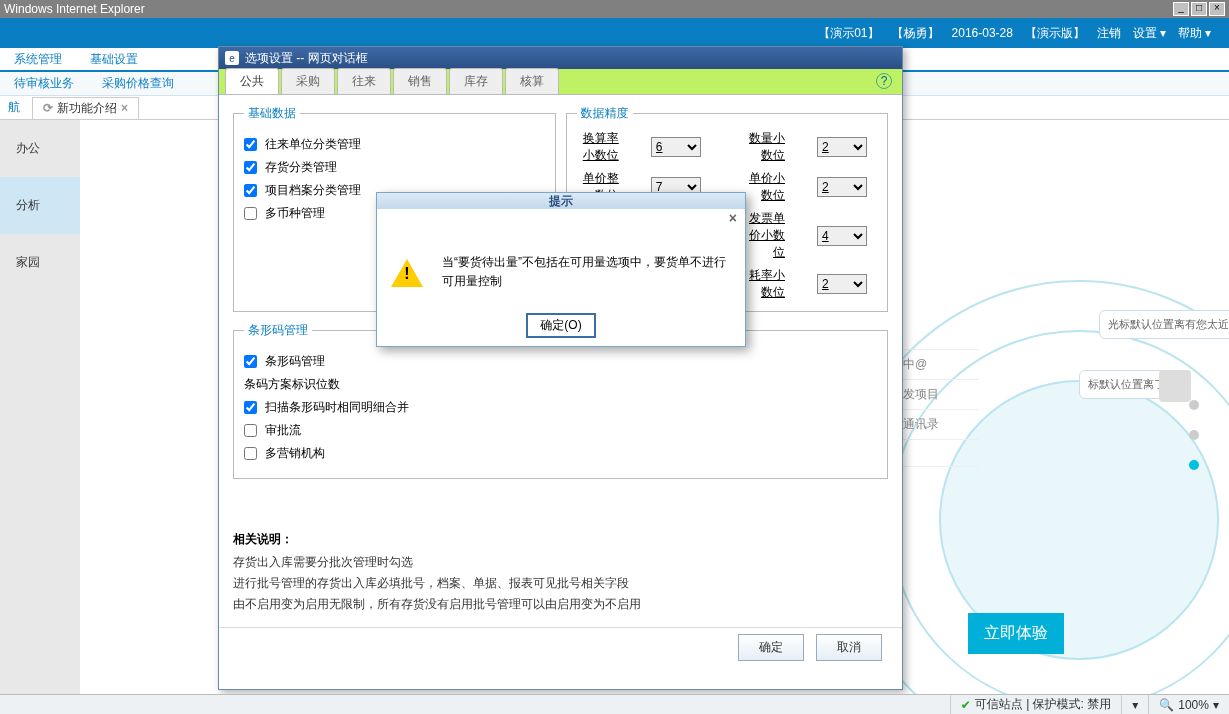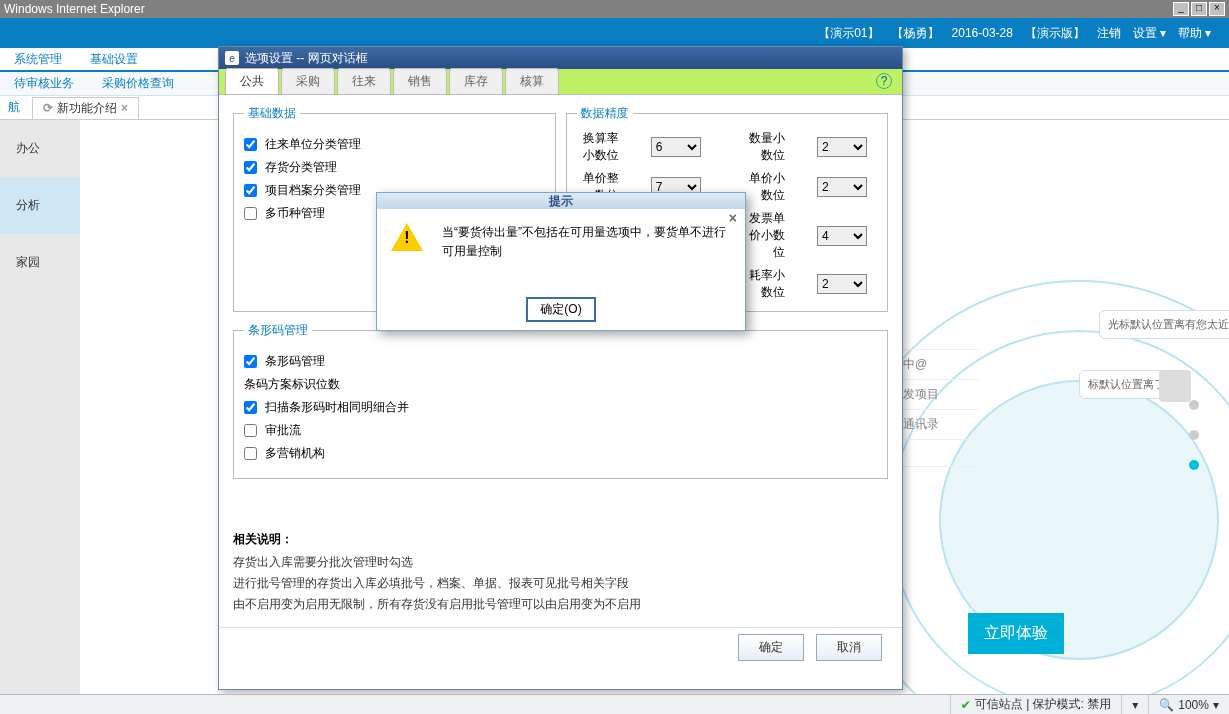--- a/index.html
+++ b/index.html
@@ -58,34 +58,34 @@
 .dlg-tabs .help2{position:absolute;right:10px;top:4px;width:16px;height:16px;border-radius:50%;border:1px solid #4a8;color:#06a;text-align:center;line-height:14px;}
 .dlg-tab { border:1px solid #bbb; border-bottom:none; background:#fff; padding:4px 14px; margin-right:2px; color:#333; border-radius:3px 3px 0 0;}
 .dlg-tab.inactive{background:#eee;color:#666;}
 .dlg-body { padding:10px 14px 6px 14px; height:532px; overflow:hidden; position:relative;}
 fieldset{border:1px solid #bbb;margin-bottom:10px;padding:8px 10px 10px 10px;}
 legend{color:#0a7ec2;padding:0 4px;}
 .cbrow{display:flex;align-items:center;margin:6px 0;}
 .cbrow input[type=checkbox]{margin-right:8px;}
 .twocol{display:flex;gap:10px;}
 .twocol fieldset{flex:1;}
-.precision{display:grid;grid-template-columns:auto 60px auto 60px;gap:6px 32px;align-items:center;}
+.precision{display:grid;grid-template-columns:auto 60px auto 60px;gap:6px 32px;align-items:center;text-decoration:underline;}
 .precision label{text-align:right;}
 select{border:1px solid #888;height:20px;width:50px;}
 .notes{position:absolute;bottom:10px;left:14px;right:14px;}
 .notes .ntitle{font-weight:bold;margin-bottom:6px;}
 .notes .nline{margin:4px 0;color:#333;}
 .dlg-foot{height:40px;border-top:1px solid #ddd;display:flex;justify-content:flex-end;align-items:center;padding:12px 20px;gap:12px;}
 .btn{border:1px solid #9ab;background:linear-gradient(#fff,#e5eef6);padding:4px 20px;color:#333;}
 
 
 .alert{position:absolute;top:192px;left:376px;width:370px;background:#fff;border:1px solid #7aa7c7;box-shadow:4px 4px 10px rgba(0,0,0,.35);}
 .alert-title{height:16px;background:linear-gradient(#dceaf5,#c3d8ea);display:flex;align-items:center;padding:0 8px;color:#2a4f85;font-weight:bold;flex-direction:column;}
 .alert-title .ax{margin-left:auto;color:#666;font-size:14px;cursor:pointer;}
-.alert-body{padding:14px;display:flex;gap:24px;align-items:flex-start;min-height:80px;}
+.alert-body{padding:14px;display:flex;gap:24px;align-items:flex-end;min-height:80px;margin-top:16px;}
 .warn-ico{width:32px;height:32px;background:#fff;position:relative;}
 .warn-ico::before{content:"";position:absolute;left:0;top:0;border-left:16px solid transparent;border-right:16px solid transparent;border-bottom:28px solid #ffcc00;}
 .warn-ico::after{content:"!";position:absolute;left:0;top:6px;width:32px;text-align:center;font-weight:bold;color:#000;font-size:16px;}
 .alert-foot{padding:8px;text-align:center;border-top:0;}
 .okbtn{border:2px solid #3a6ea5;background:#fff;padding:2px 12px;}
 
 
 .status{position:absolute;bottom:0;left:0;right:0;height:20px;background:#eef1f4;border-top:1px solid #bbb;display:flex;align-items:center;font-size:11px;color:#333;}
 .status .seg{padding:0 10px;border-left:1px solid #ccc;height:100%;display:flex;align-items:center;gap:4px;}
 .status .spacer{flex:1;}

